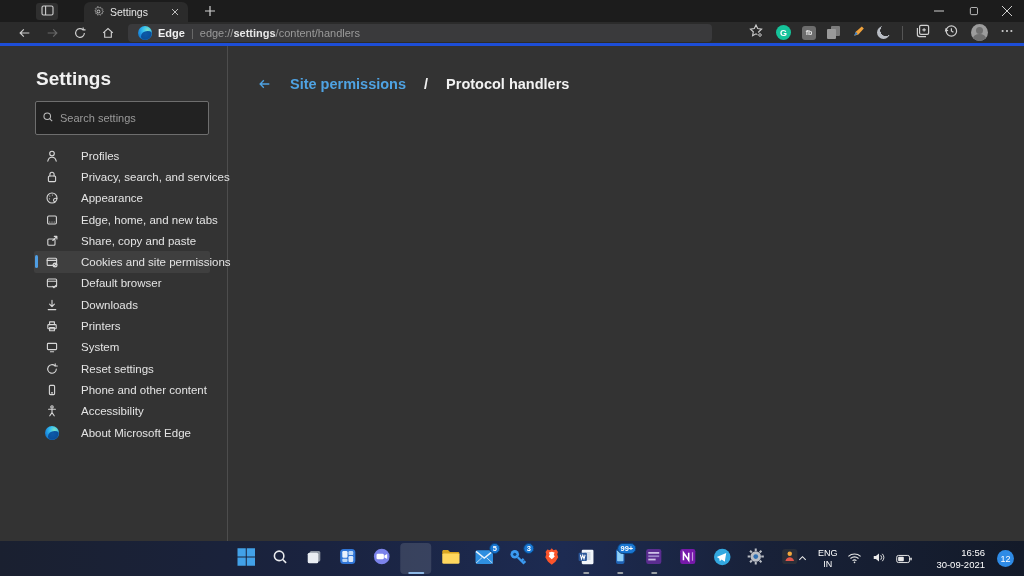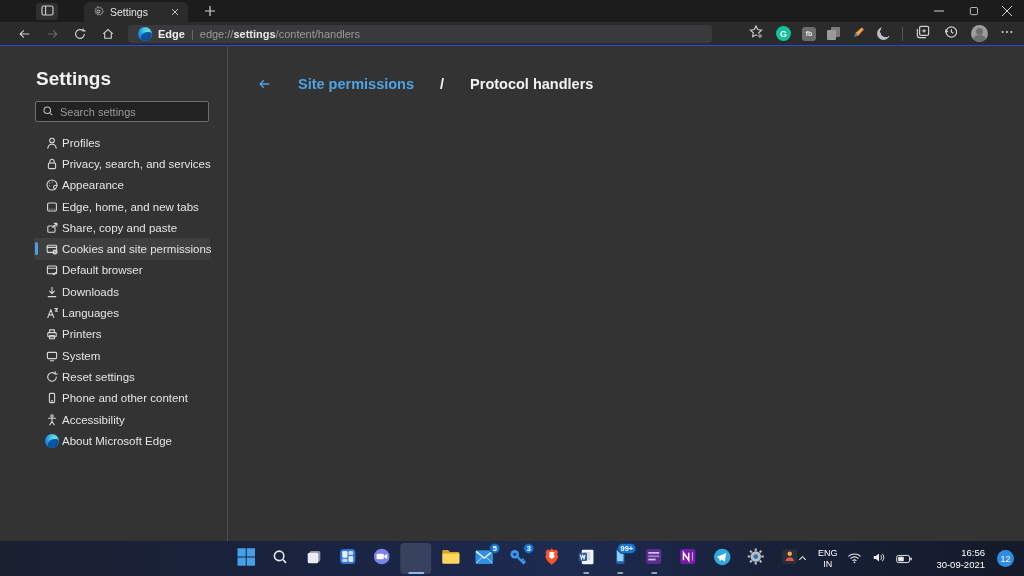--- a/index.html
+++ b/index.html
@@ -13,21 +13,21 @@
                 background:#2f2f2f; display:flex; align-items:center; justify-content:center; }
   .tab{ margin-left:26px; width:104px; background:#2b2b2b; border-radius:6px 6px 0 0;
         display:flex; align-items:center; padding:0 6px 0 9px; gap:6px; margin-top:2px; }
   .tab-label{ font-size:10.5px; color:#e6e6e6; flex:1; white-space:nowrap; overflow:hidden; }
   .tab-close{ width:14px; height:14px; display:flex; align-items:center; justify-content:center; border-radius:2px; }
   .newtab{ align-self:center; margin-left:12px; width:20px; height:18px; display:flex; align-items:center; justify-content:center; border-radius:3px; }
   .wincontrols{ position:absolute; right:0; top:0; height:22px; display:flex; }
   .winbtn{ width:34px; height:22px; display:flex; align-items:center; justify-content:center; }
 
   
-  .toolbar{ height:24px; background:#2b2b2b; display:flex; align-items:center; padding:0 10px; border-bottom:1px solid #1d4ed8; }
+  .toolbar{ height:24px; background:#2b2b2b; display:flex; align-items:center; padding:0 10px; border-bottom:3px solid #1d4ed8; }
   .navbtn{ width:28px; height:22px; display:flex; align-items:center; justify-content:center; border-radius:3px; }
   .addressbar{ width:584px; height:18px; margin-left:6px; background:#3a3a3c; border-radius:4px;
                display:flex; align-items:center; padding:0 10px; gap:6px; }
   .edge-logo{ position:relative; width:14px; height:14px; border-radius:50%; flex:0 0 auto;
               background:radial-gradient(circle at 68% 28%, #7ce0c4 0%, #35c1f1 32%, #1e8fe0 62%, #0c59a4 100%); overflow:hidden; }
   .edge-logo::after{ content:""; position:absolute; left:22%; top:40%; width:95%; height:75%;
               border-radius:50%; background:radial-gradient(circle at 35% 25%, #0d5aa8 0%, #0a4f9b 45%, rgba(10,79,155,0) 72%); }
   .url-brand{ font-size:11px; font-weight:bold; color:#f0f0f0; }
   .url-div{ font-size:11px; color:#6f6f6f; }
   .url{ font-size:11px; color:#9a9a9a; white-space:nowrap; }
@@ -45,34 +45,34 @@
              background:radial-gradient(circle at 68% 35%, #2b2b2b 0 44%, #b9bdc4 46% 100%); }
   .vsep{ width:1px; height:14px; background:#555; }
   .avatar{ width:17px; height:17px; border-radius:50%; background:#9c9c9c; position:relative; overflow:hidden; }
   .avatar::before{ content:""; position:absolute; left:5px; top:3px; width:7px; height:7px; border-radius:50%; background:#6f6f6f; }
   .avatar::after{ content:""; position:absolute; left:2px; top:10px; width:13px; height:9px; border-radius:50%; background:#6f6f6f; }
 
   
   .app{ display:flex; height:495px; }
   .sidebar{ width:228px; border-right:1px solid #4d4d4d; flex:0 0 auto; }
   .settings-title{ font-size:19px; font-weight:bold; color:#f2f2f2; margin:22px 0 0 36px; }
-  .searchbox{ width:174px; height:21px; margin:11px 0 0 35px; background:#222; border:1px solid #6e6e6e;
+  .searchbox{ width:174px; height:34px; margin:11px 0 0 35px; background:#222; border:1px solid #6e6e6e;
               border-radius:2px; display:flex; align-items:center; padding:0 6px; gap:6px; }
   .searchbox input{ background:transparent; border:none; outline:none; color:#cfcfcf; font-size:11px;
               font-family:"Liberation Sans",sans-serif; width:130px; }
   .searchbox input::placeholder{ color:#9a9a9a; }
   .nav{ margin:10px 0 0 34px; width:176px; }
-  .nav-item{ position:relative; height:21.3px; display:flex; align-items:center; gap:3px; padding-left:11px; border-radius:2px; }
+  .nav-item{ position:relative; height:21.3px; display:flex; align-items:center; gap:22px; padding-left:11px; border-radius:2px; }
   .nav-item.selected{ background:#3f3f3f; }
   .nav-item.selected::before{ content:""; position:absolute; left:1px; top:4px; width:3px; height:13px; border-radius:2px; background:#4f9ee3; }
   .nav-icon{ width:14px; height:14px; flex:0 0 auto; display:flex; align-items:center; justify-content:center; }
   .nav-label{ font-size:11.5px; color:#e4e4e4; white-space:nowrap; }
 
   .main{ flex:1; padding:30px 0 0 29px; }
-  .breadcrumb-row{ display:flex; align-items:center; gap:26px; }
+  .breadcrumb-row{ display:flex; align-items:center; gap:18px; }
   .back-arrow{ display:flex; align-items:center; }
   .bc-link{ font-size:14.5px; font-weight:bold; color:#4fa3e3; }
   .bc-sep,.bc-title{ font-size:14.5px; font-weight:bold; color:#f2f2f2; }
   .card{ width:549px; height:34px; margin-top:13px; background:#3c3c3c; border:1px dashed #8a8a8a; border-radius:3px;
          display:flex; align-items:center; padding:0 15px; }
   .card-label{ font-size:12px; font-weight:bold; color:#f0f0f0; }
   .toggle{ margin-left:auto; width:38px; height:18px; border-radius:9px; background:#0f6cbd; position:relative; flex:0 0 auto; }
   .toggle::after{ content:""; position:absolute; right:3px; top:3px; width:12px; height:12px; border-radius:50%; background:#fff; }
 
   
@@ -310,29 +310,20 @@
     <span class="nav-icon">
               <svg width="14" height="14" viewBox="0 0 14 14" fill="none" stroke="#d8d8d8" stroke-width="1.1" stroke-linecap="round" stroke-linejoin="round">
                 <path d="M7 2.2v6.4M4.6 6.2L7 8.6l2.4-2.4M3.2 11.6h7.6"></path>
               </svg>
             </span>
     <span class="nav-label">Downloads</span>
   </div>
           <div class="nav-item">
     <span class="nav-icon">
               <svg width="14" height="14" viewBox="0 0 14 14" fill="none" stroke="#d8d8d8" stroke-width="1.1" stroke-linecap="round" stroke-linejoin="round">
-                <path d="M2.8 11.6L5.8 3.6l3 8M3.9 8.9h3.8"></path>
-                <path d="M9.8 2.6h2.6l-2 2.7h2"></path>
-              </svg>
-            </span>
-    <span class="nav-label">Languages</span>
-  </div>
-          <div class="nav-item">
-    <span class="nav-icon">
-              <svg width="14" height="14" viewBox="0 0 14 14" fill="none" stroke="#d8d8d8" stroke-width="1.1" stroke-linecap="round" stroke-linejoin="round">
                 <rect x="2.8" y="5.6" width="8.4" height="4.2" rx=".8"></rect>
                 <path d="M4.6 5.6V2.9h4.8v2.7M4.6 8.6h4.8v3.1H4.6z"></path>
               </svg>
             </span>
     <span class="nav-label">Printers</span>
   </div>
           <div class="nav-item">
     <span class="nav-icon">
               <svg width="14" height="14" viewBox="0 0 14 14" fill="none" stroke="#d8d8d8" stroke-width="1.1" stroke-linecap="round" stroke-linejoin="round">
                 <rect x="2.4" y="3.4" width="9.2" height="6.2" rx=".8"></rect>

